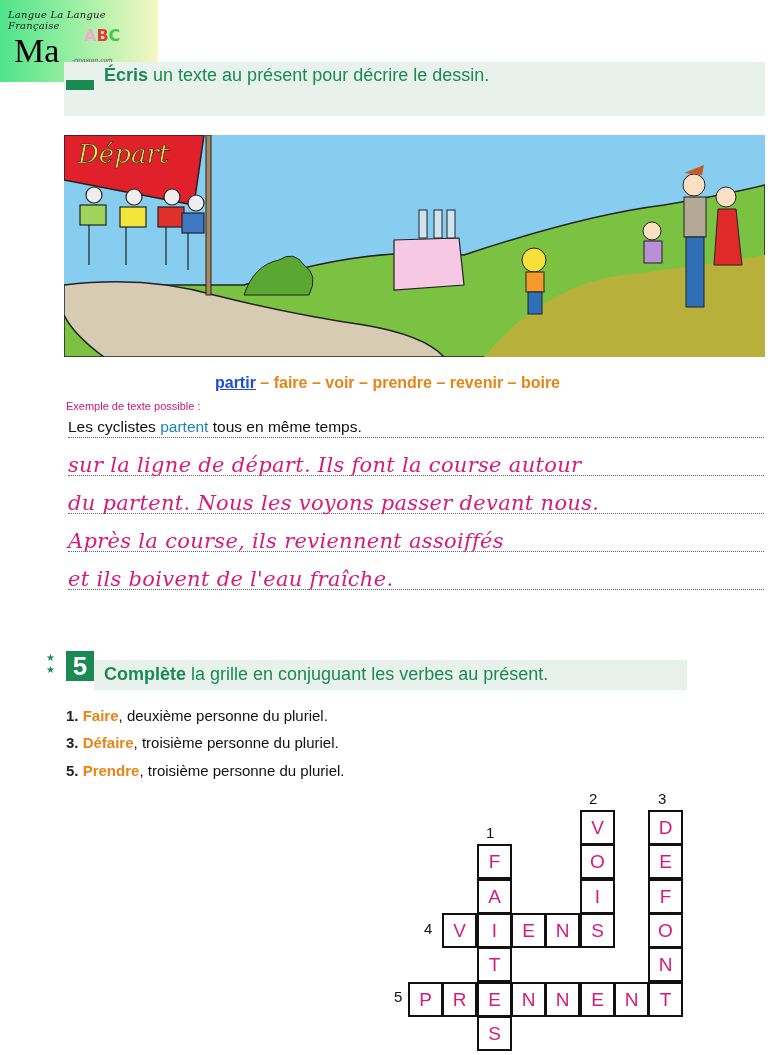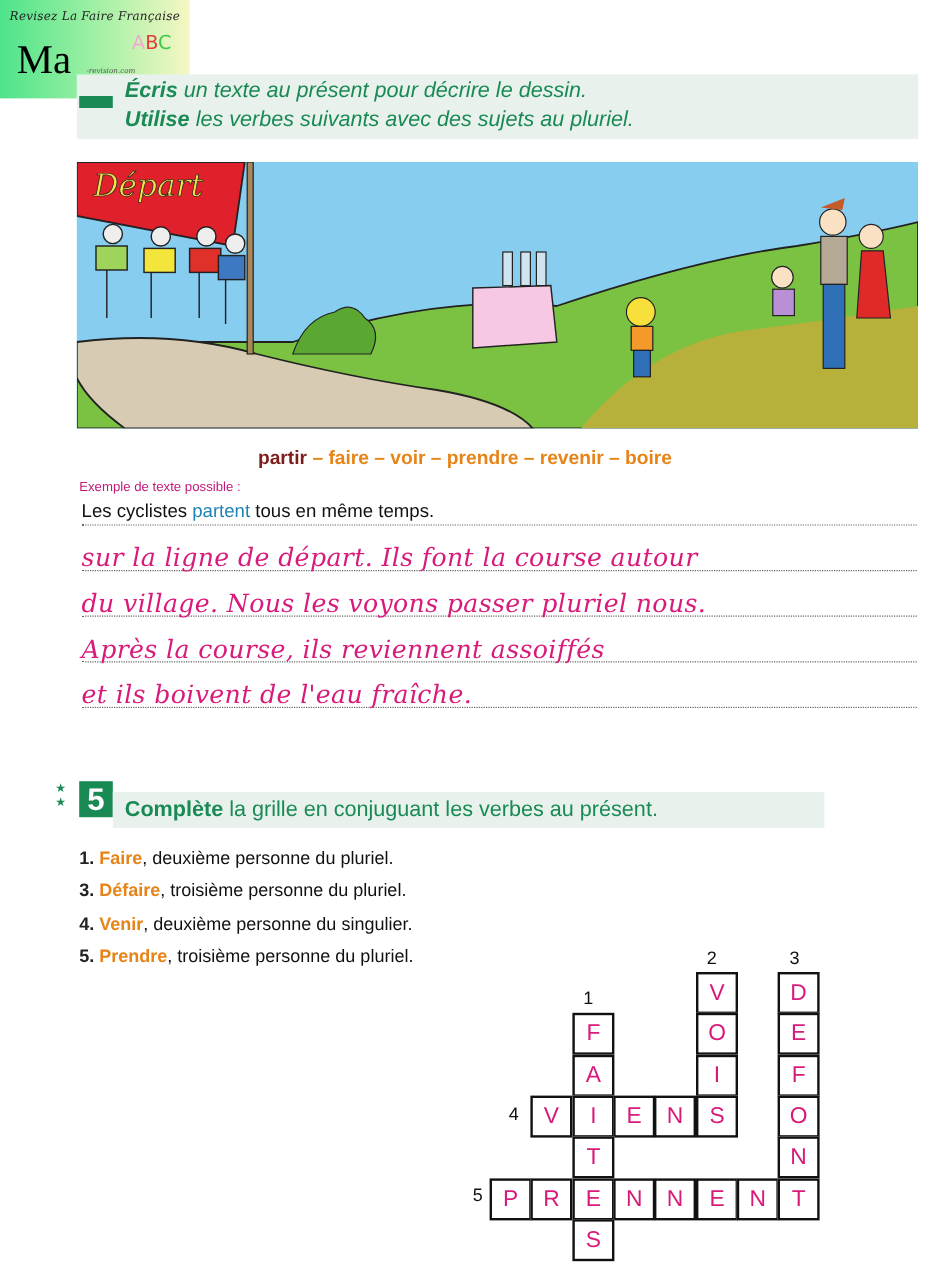--- a/index.html
+++ b/index.html
@@ -1,34 +1,34 @@
 <!DOCTYPE html>
 <html><head>
 <meta charset="utf-8">
 <style>
   * { box-sizing: border-box; margin: 0; padding: 0; }
   body { width: 775px; height: 1055px; background: #ffffff; position: relative; overflow: hidden; font-family: "DejaVu Sans", sans-serif; }
   .logo { position: absolute; left: 0; top: 0; width: 158px; height: 82px; background: linear-gradient(90deg, #4ee38a 0%, #9ff0a4 50%, #f6f7c3 100%); }
   .logo .tag { position: absolute; left: 8px; top: 9px; font-family: "DejaVu Serif", serif; font-style: italic; font-size: 10px; color: #222; letter-spacing: 0.2px; }
   .logo .ma { position: absolute; left: 14px; top: 34px; font-family: "Liberation Serif", serif; font-size: 34px; color: #000; line-height: 1; }
   .logo .dom { position: absolute; left: 72px; top: 56px; font-family: "DejaVu Serif", serif; font-style: italic; font-size: 6px; color: #555; }
-  .logo .abc { position: absolute; left: 110px; top: 26px; font-family: "DejaVu Sans", sans-serif; font-weight: normal; font-size: 16px; }
+  .logo .abc { position: absolute; left: 84px; top: 26px; font-family: "DejaVu Sans", sans-serif; font-weight: bold; font-size: 16px; }
   .logo .abc span:nth-child(1){ color:#f2a9d0; } .logo .abc span:nth-child(2){ color:#e63a3a; } .logo .abc span:nth-child(3){ color:#3cc94a; }
 
   .band { position: absolute; background: #e9f1ec; }
-  .band1 { left: 64px; top: 62px; width: 701px; height: 54px; font-style: italic; }
+  .band1 { left: 64px; top: 62px; width: 701px; height: 54px; }
   .band1 .sq { position: absolute; left: 2px; top: 18px; width: 28px; height: 10px; background: #1a8a55; }
   .band1 .l1, .band1 .l2 { position: absolute; left: 40px; font-family: "Liberation Sans", sans-serif; font-size: 18px; color: #1a8a55; white-space: nowrap; font-weight: normal; }
   .band1 .l1 { top: 3px; } .band1 .l2 { top: 27px; }
   .band1 b, .band2 b { font-weight: bold; }
 
   .scene { position: absolute; left: 64px; top: 135px; width: 701px; height: 222px; overflow: hidden; background: #86cdf0; }
 
   .verbs { position: absolute; left: 0; width: 775px; top: 374px; text-align: center; font-family: "Liberation Sans", sans-serif; font-size: 16px; font-weight: bold; color: #e68418; }
-  .verbs .first { color: #7f1d1d; }
+  .verbs .first { color: #1d4ed8; text-decoration: underline; }
   .example { position: absolute; left: 66px; top: 400px; font-family: "Liberation Sans", sans-serif; font-size: 11px; color: #c2187a; }
   .line { position: absolute; left: 68px; width: 696px; height: 28px; border-bottom: 1.5px dotted #666; }
   .line span.print { font-family: "Liberation Sans", sans-serif; font-size: 15.5px; color: #111; position: absolute; left: 0; bottom: 1px; white-space: nowrap; }
   .line span.print .hl { color: #1f84b5; }
   .hand { position: absolute; bottom: -2px; font-family: "DejaVu Serif", serif; font-style: italic; font-size: 21px; color: #d81b7a; white-space: nowrap; letter-spacing: 0.3px; }
 
   .stars { position: absolute; left: 46px; top: 652px; color: #1a8a55; font-size: 10px; line-height: 12px; }
   .num5 { position: absolute; left: 66px; top: 651px; width: 28px; height: 30px; background: #1a8a55; color: #fff; font-family: "Liberation Sans", sans-serif; font-weight: bold; font-size: 26px; text-align: center; line-height: 30px; }
   .band2 { left: 94px; top: 660px; width: 593px; height: 30px; }
   .band2 .t { position: absolute; left: 10px; top: 4px; font-family: "Liberation Sans", sans-serif; font-size: 18px; color: #1a8a55; white-space: nowrap; }
@@ -39,32 +39,31 @@
   .clues .v { font-weight: bold; color: #e68418; }
 
   .grid { position: absolute; left: 0; top: 0; }
   .cell { position: absolute; width: 35px; height: 35px; border: 2px solid #111; background: #fff; color: #d81b7a; font-family: "Liberation Sans", sans-serif; font-size: 19px; text-align: center; line-height: 31px; }
   .clue-num { position: absolute; font-family: "Liberation Sans", sans-serif; font-size: 15px; color: #111; }
 </style>
 </head>
 <body>
 
 <div class="logo">
-  <div class="tag">Revisez La Faire Française</div>
+  <div class="tag">Langue La Langue Française</div>
   <div class="ma">Ma</div>
   <div class="abc">
     <span>A</span><span>B</span><span>C</span>
   </div>
   <div class="dom">-revision.com</div>
 </div>
 
 <div class="band band1">
   <div class="sq"></div>
   <div class="l1"><b>Écris</b><span> un texte au présent pour décrire le dessin.</span></div>
-  <div class="l2"><b>Utilise</b><span> les verbes suivants avec des sujets au pluriel.</span></div>
 </div>
 
 <div class="scene">
   <svg width="701" height="222" viewBox="0 0 701 222">
     <rect x="0" y="0" width="701" height="222" fill="#86cdf0"></rect>
 
     <path d="M180 150 Q300 110 400 120 Q520 80 600 70 Q660 60 701 50 L701 222 L0 222 L0 150 Z" fill="#7cc242" stroke="#222" stroke-width="1.5"></path>
     <path d="M420 222 Q480 150 560 140 Q640 130 701 120 L701 222 Z" fill="#b7b13b"></path>
 
     <path d="M0 150 Q80 140 150 160 Q230 180 300 190 Q360 200 380 222 L40 222 Q10 200 0 180 Z" fill="#d7cbb3" stroke="#222" stroke-width="1.5"></path>
@@ -119,42 +118,41 @@
 </div>
 <div class="example">Exemple de texte possible :</div>
 
 <div class="line" style="top:410px;">
   <span class="print"><span>Les cyclistes </span><span class="hl">partent</span><span> tous en même temps.</span></span>
 </div>
 <div class="line" style="top:448px;">
   <span class="hand" style="left:0;">sur la ligne de départ. Ils font la course autour</span>
 </div>
 <div class="line" style="top:486px;">
-  <span class="hand" style="left:0;">du village. Nous les voyons passer pluriel nous.</span>
+  <span class="hand" style="left:0;">du partent. Nous les voyons passer devant nous.</span>
 </div>
 <div class="line" style="top:524px;">
   <span class="hand" style="left:0;">Après la course, ils reviennent assoiffés</span>
 </div>
 <div class="line" style="top:562px;">
   <span class="hand" style="left:0;">et ils boivent de l'eau fraîche.</span>
 </div>
 
 <div class="stars">
   <div>★</div>
   <div>★</div>
 </div>
 <div class="num5">5</div>
 <div class="band band2">
   <div class="t"><b>Complète</b><span> la grille en conjuguant les verbes au présent.</span></div>
 </div>
 
 <ul class="clues">
   <li><span class="n">1.</span> <span class="v">Faire</span><span>, deuxième personne du pluriel.</span></li>
   <li><span class="n">3.</span> <span class="v">Défaire</span><span>, troisième personne du pluriel.</span></li>
-  <li><span class="n">4.</span> <span class="v">Venir</span><span>, deuxième personne du singulier.</span></li>
   <li><span class="n">5.</span> <span class="v">Prendre</span><span>, troisième personne du pluriel.</span></li>
 </ul>
 
 <div id="crossword" class="grid">
   <span class="clue-num" style="left:486px; top:824px;">1</span>
   <span class="clue-num" style="left:589px; top:790px;">2</span>
   <span class="clue-num" style="left:658px; top:790px;">3</span>
   <span class="clue-num" style="left:424px; top:920px;">4</span>
   <span class="clue-num" style="left:394px; top:988px;">5</span>
 <div class="cell" style="left: 580px; top: 810px;">V</div>

